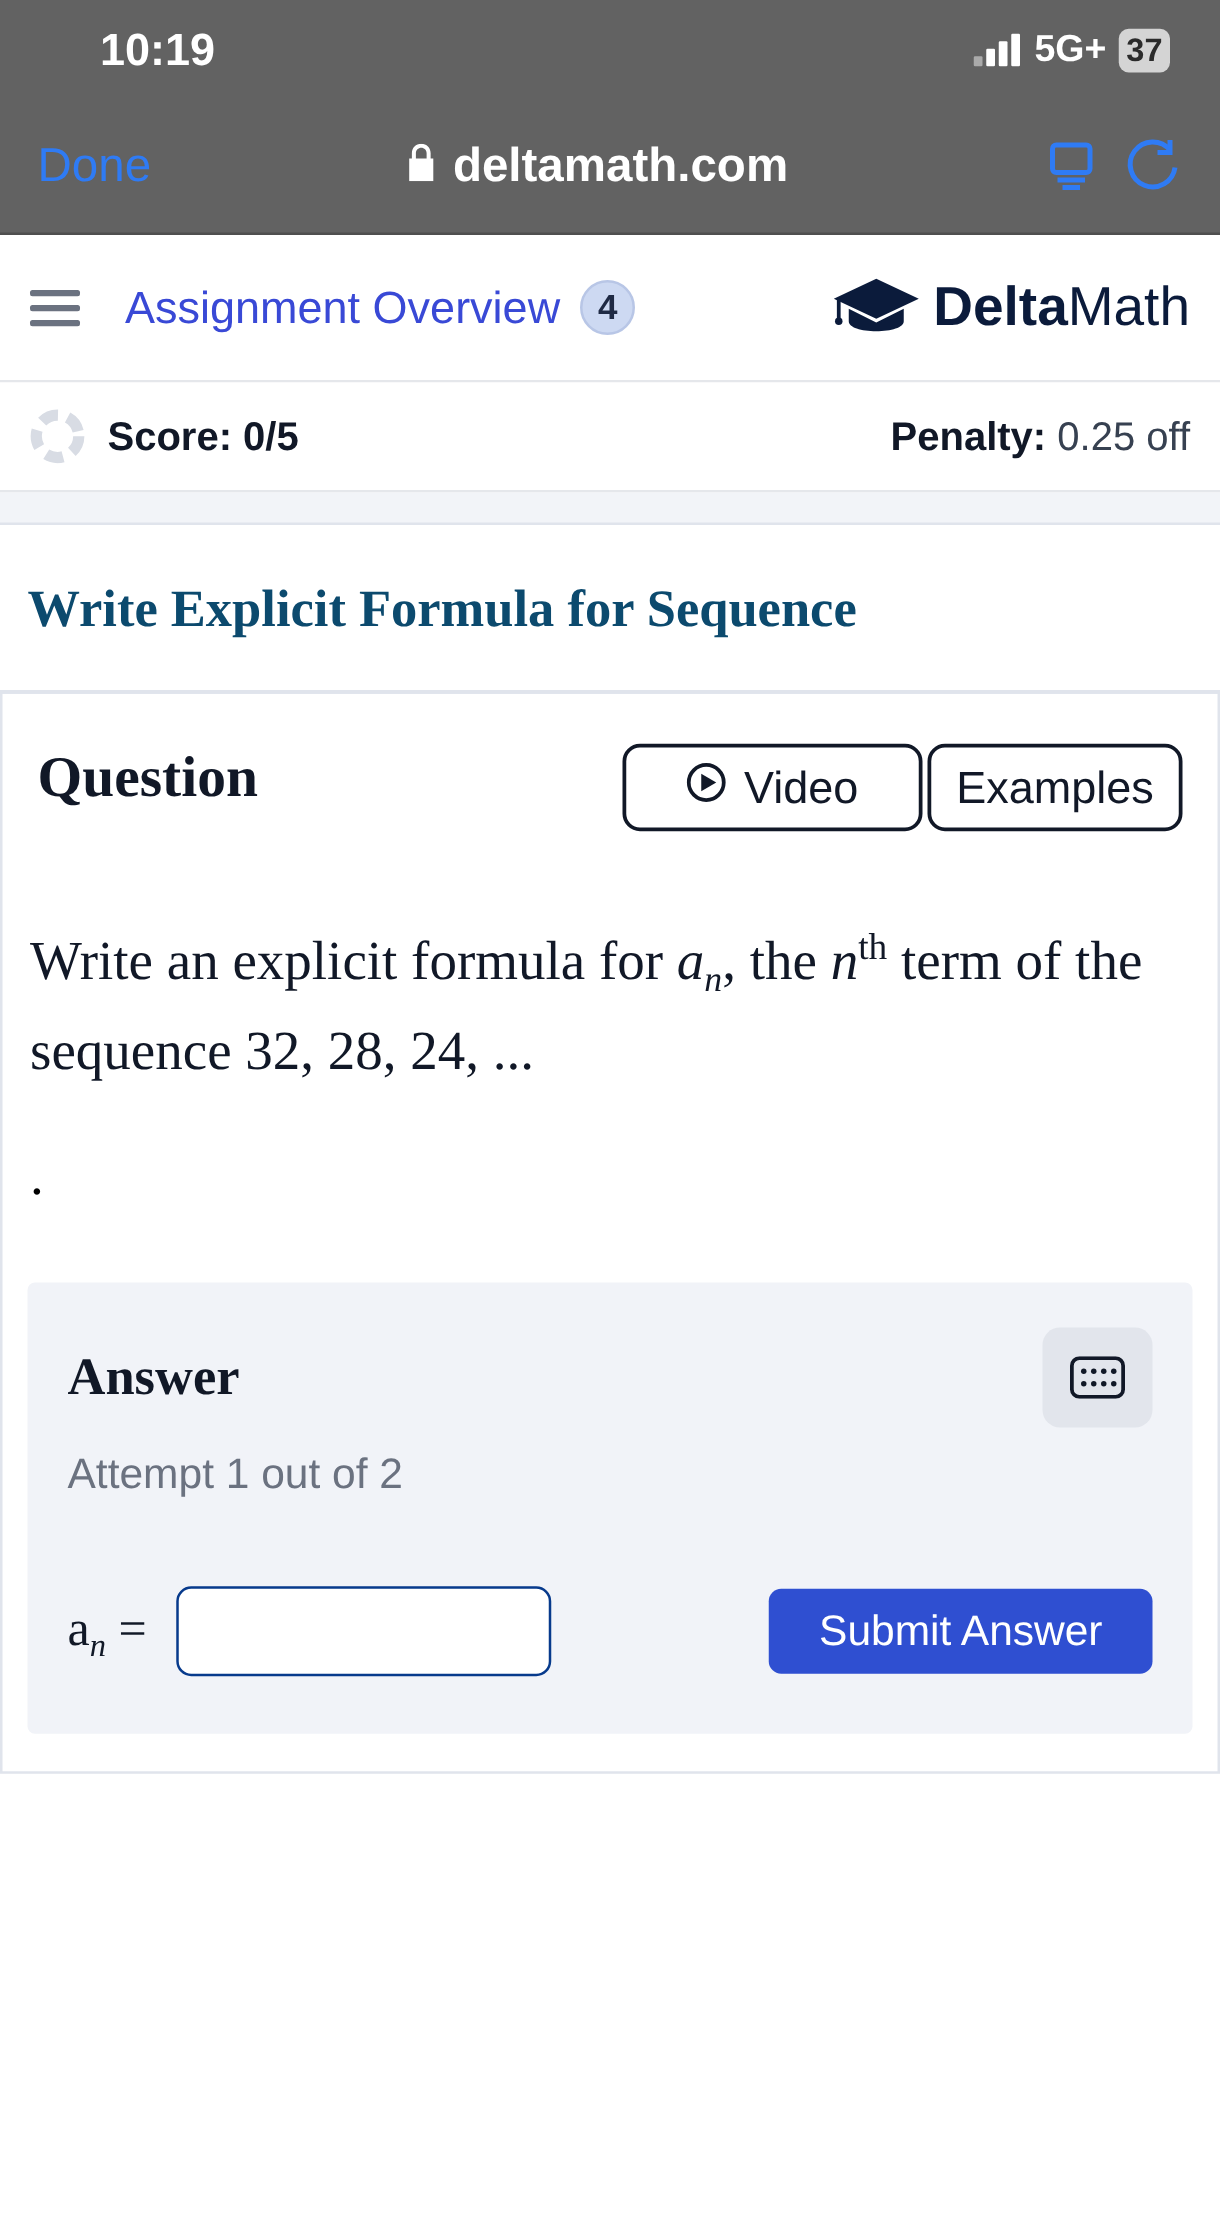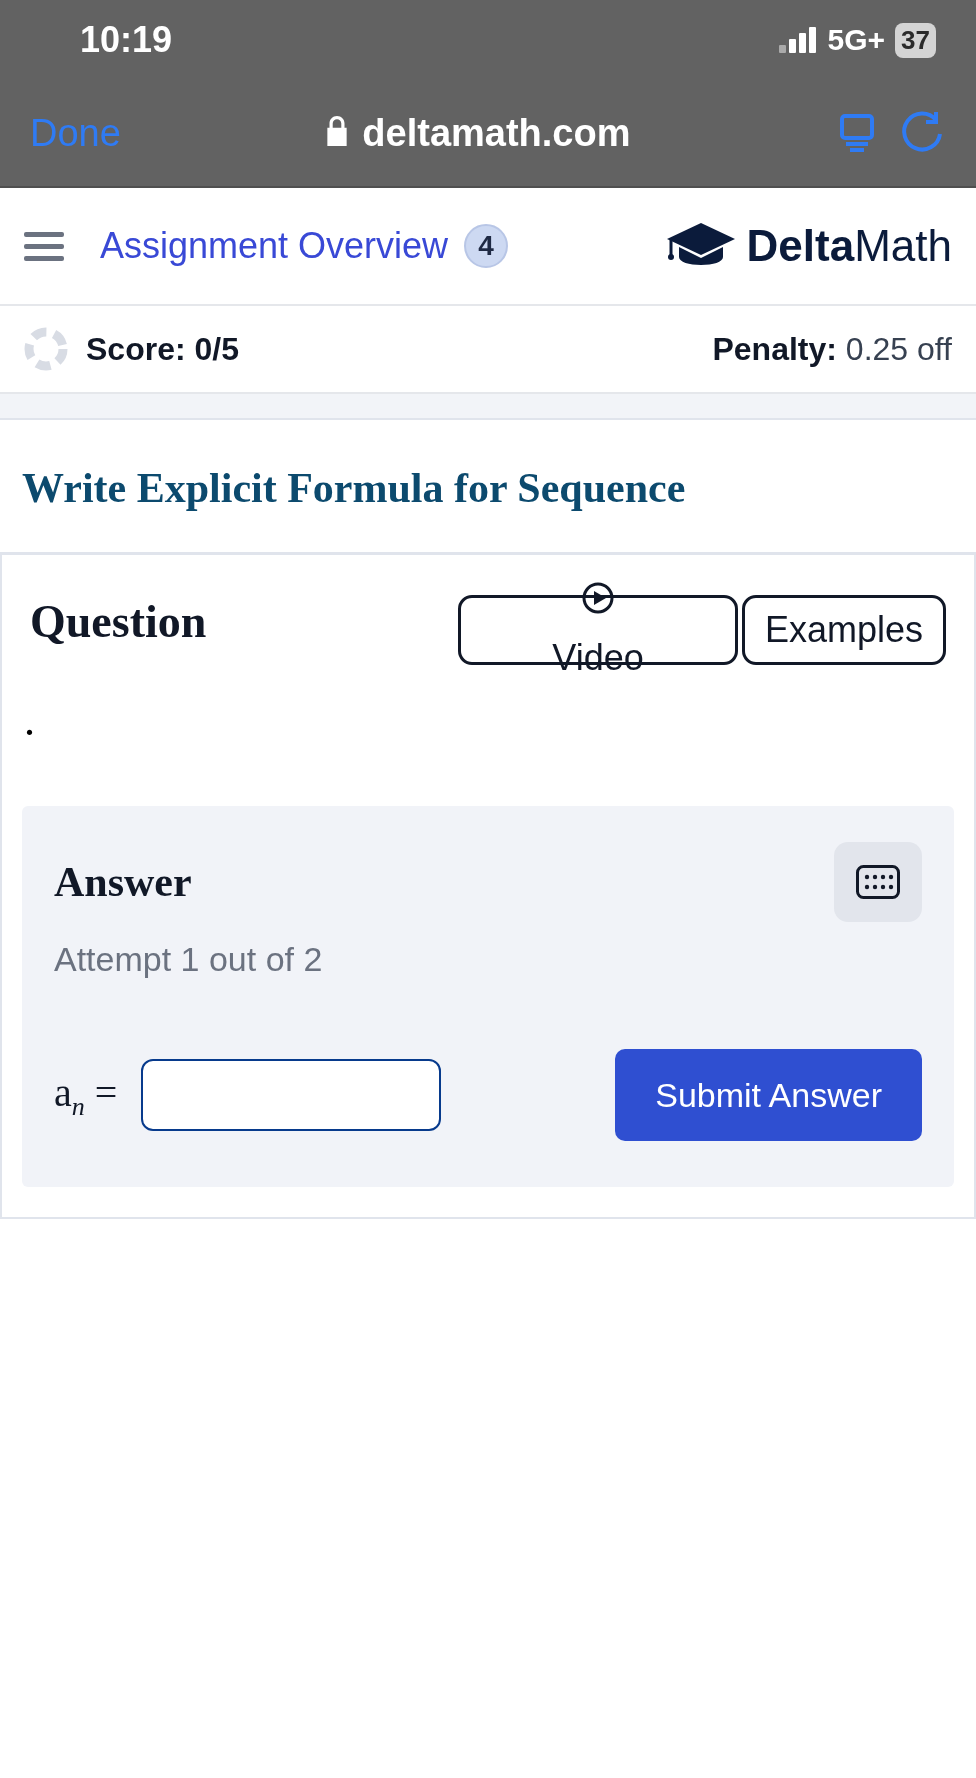--- a/index.html
+++ b/index.html
@@ -39,41 +39,41 @@
 
 .spacer { height: 26px; background:#f2f4f8; border-bottom:2px solid #e0e4ec;}
 
 .title-block { padding: 44px 22px 40px; border-bottom:3px solid #e0e4ec; }
 .title-text { font-family: Georgia, 'Times New Roman', serif; font-size:42px; font-weight:700; color:#0c4a6e; }
 
 .question-card { border:2px solid #e0e4ec; margin-top:-2px; }
 .q-header { display:flex; align-items:flex-start; padding: 40px 28px 20px; gap:4px; }
 .q-title { font-family: Georgia, 'Times New Roman', serif; font-size:46px; font-weight:700; color:#111827; }
 .pill-btn { border:3px solid #111827; border-radius:14px; height:70px; display:flex; align-items:center; justify-content:center; font-size:36px; color:#111827; background:#fff; }
-.video-btn { width:280px; gap:14px; margin-left:auto;flex-direction:column;}
+.video-btn { width:240px; gap:14px; margin-left:auto;}
 .examples-btn { width:204px; }
 .play-circle svg { width:32px; height:32px; }
 
 .prompt { padding: 50px 22px 30px; font-family: Georgia, 'Times New Roman', serif; font-size:44px; color:#111827; line-height:1.55; }
 .prompt .math-i { font-style:italic; }
 .prompt sub { font-size:0.65em; font-style:italic; vertical-align: sub;}
 .prompt sup { font-size:0.68em; vertical-align: super;}
 .dot { padding: 10px 22px 50px; font-family: Georgia, serif; font-size:44px; }
 
 .answer-panel { margin: 10px 20px 30px; background:#f1f3f8; border-radius:6px; padding: 36px 32px 46px; }
 .ans-top { display:flex; align-items:center;gap:40px; }
 .ans-title { font-family: Georgia, serif; font-size:42px; font-weight:700; color:#111827; }
 .kbd-btn { margin-left:auto; width:88px; height:80px; background:#e2e5ec; border-radius:14px; display:flex; align-items:center; justify-content:center; }
 .kbd-btn svg { width:44px; height:34px; }
 .attempt { margin-top:18px; font-size:34px; color:#6b7280; }
 .ans-row { display:flex; align-items:center; margin-top:70px; gap:24px; }
 .an-eq { font-family: Georgia, serif; font-size:40px; color:#111827; }
 .an-eq sub { font-size:0.65em; font-style:italic;}
 .answer-input { width:300px; height:72px; border:2.5px solid #073a8c; border-radius:12px; font-size:34px; padding:0 14px; background:#fff; }
-.submit-btn { margin-left:auto; height:92px; padding: 0 40px; background:#2f4fd1; color:#fff; font-size:34px; border-radius:10px; display:flex; align-items:center; font-weight:500;}
+.submit-btn { margin-left:auto; height:68px; padding: 0 40px; background:#2f4fd1; color:#fff; font-size:34px; border-radius:10px; display:flex; align-items:center; font-weight:500;}
 </style>
 </head>
 <body>
 
 <div class="status-bar">
   <div class="status-time">10:19</div>
   <div class="status-right">
     <div class="signal-bars">
         <span></span>
         <span></span>
@@ -153,20 +153,23 @@
             <polygon points="12,9 24,16 12,23" fill="#111827"></polygon>
           </svg>
       </span>
       <span>Video</span>
     </div>
     <div class="pill-btn examples-btn">
       <span>Examples</span>
     </div>
   </div>
 
+  <div class="prompt">
+    <span>Write an explicit formula for </span><span class="math-i">a</span><sub>n</sub><span>, the </span><span class="math-i">n</span><sup>th</sup><span> term of the sequence </span><span>32, 28, 24, ...</span>
+  </div>
   <div class="dot">.</div>
 
   <div class="answer-panel">
     <div class="ans-top">
       <div class="ans-title">Answer</div>
       <div class="kbd-btn">
         <svg viewBox="0 0 44 34">
             <rect x="1.5" y="1.5" width="41" height="31" rx="6" fill="none" stroke="#111827" stroke-width="3"></rect>
             <circle cx="11" cy="12" r="2.2" fill="#111827"></circle>
             <circle cx="19" cy="12" r="2.2" fill="#111827"></circle>

